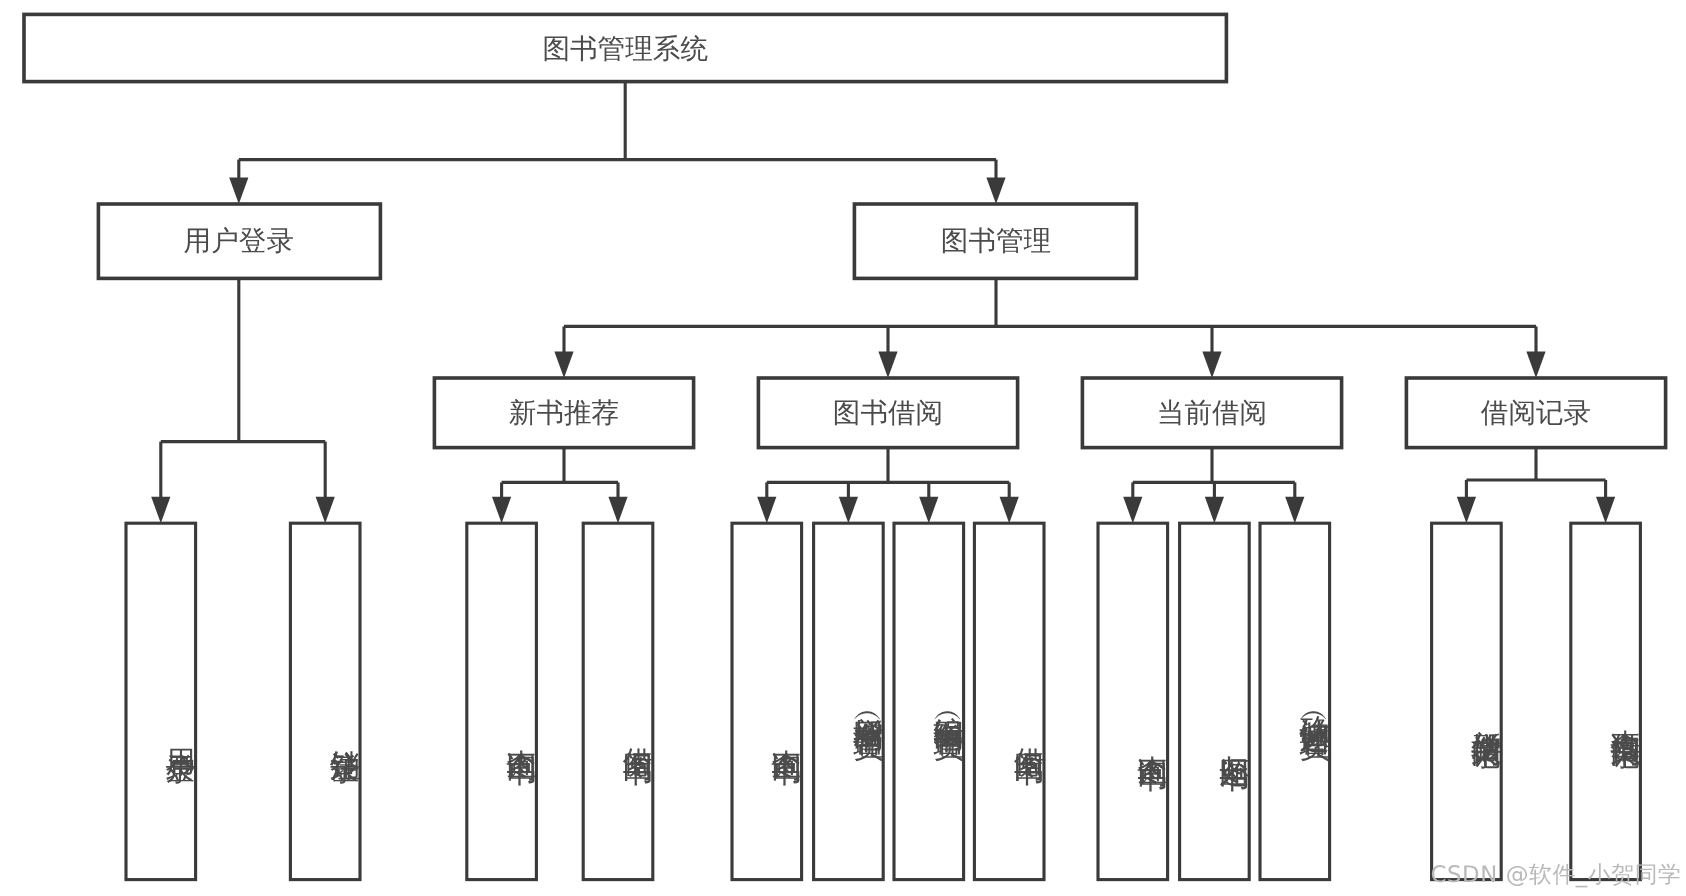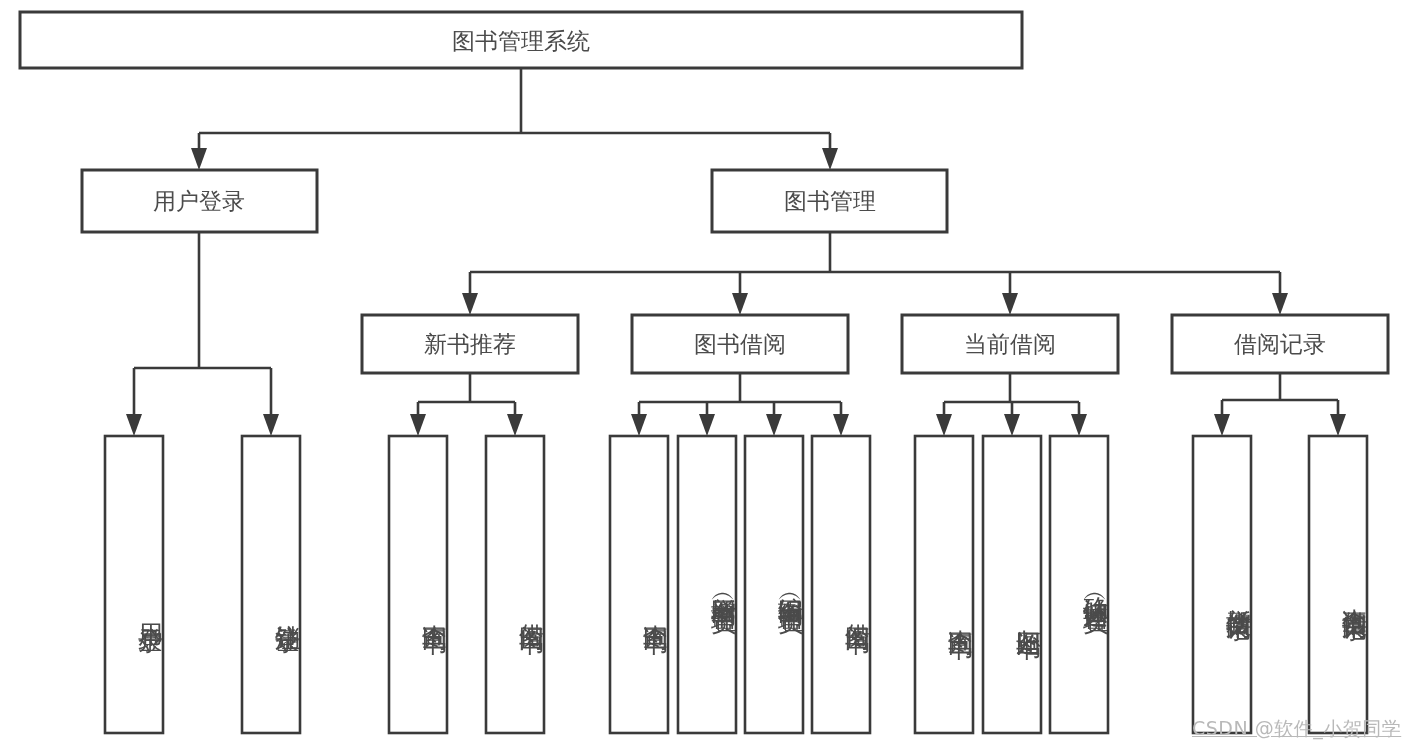--- a/index.html
+++ b/index.html
@@ -70,21 +70,20 @@
     white-space: nowrap;
     pointer-events: none;
   }
   .watermark {
     position: absolute;
     color: #b9b9b9;
     font-family: "DejaVu Sans", "Liberation Sans", sans-serif;
     font-size: 19px;
     white-space: nowrap;
     letter-spacing: 0.5px;
-    text-decoration: underline;
   }
 </style>
 </head>
 <body>
 
 <div id="diagram-root">
 
   <svg id="flow-svg" viewBox="0 0 1405 747">
 
     <g>

